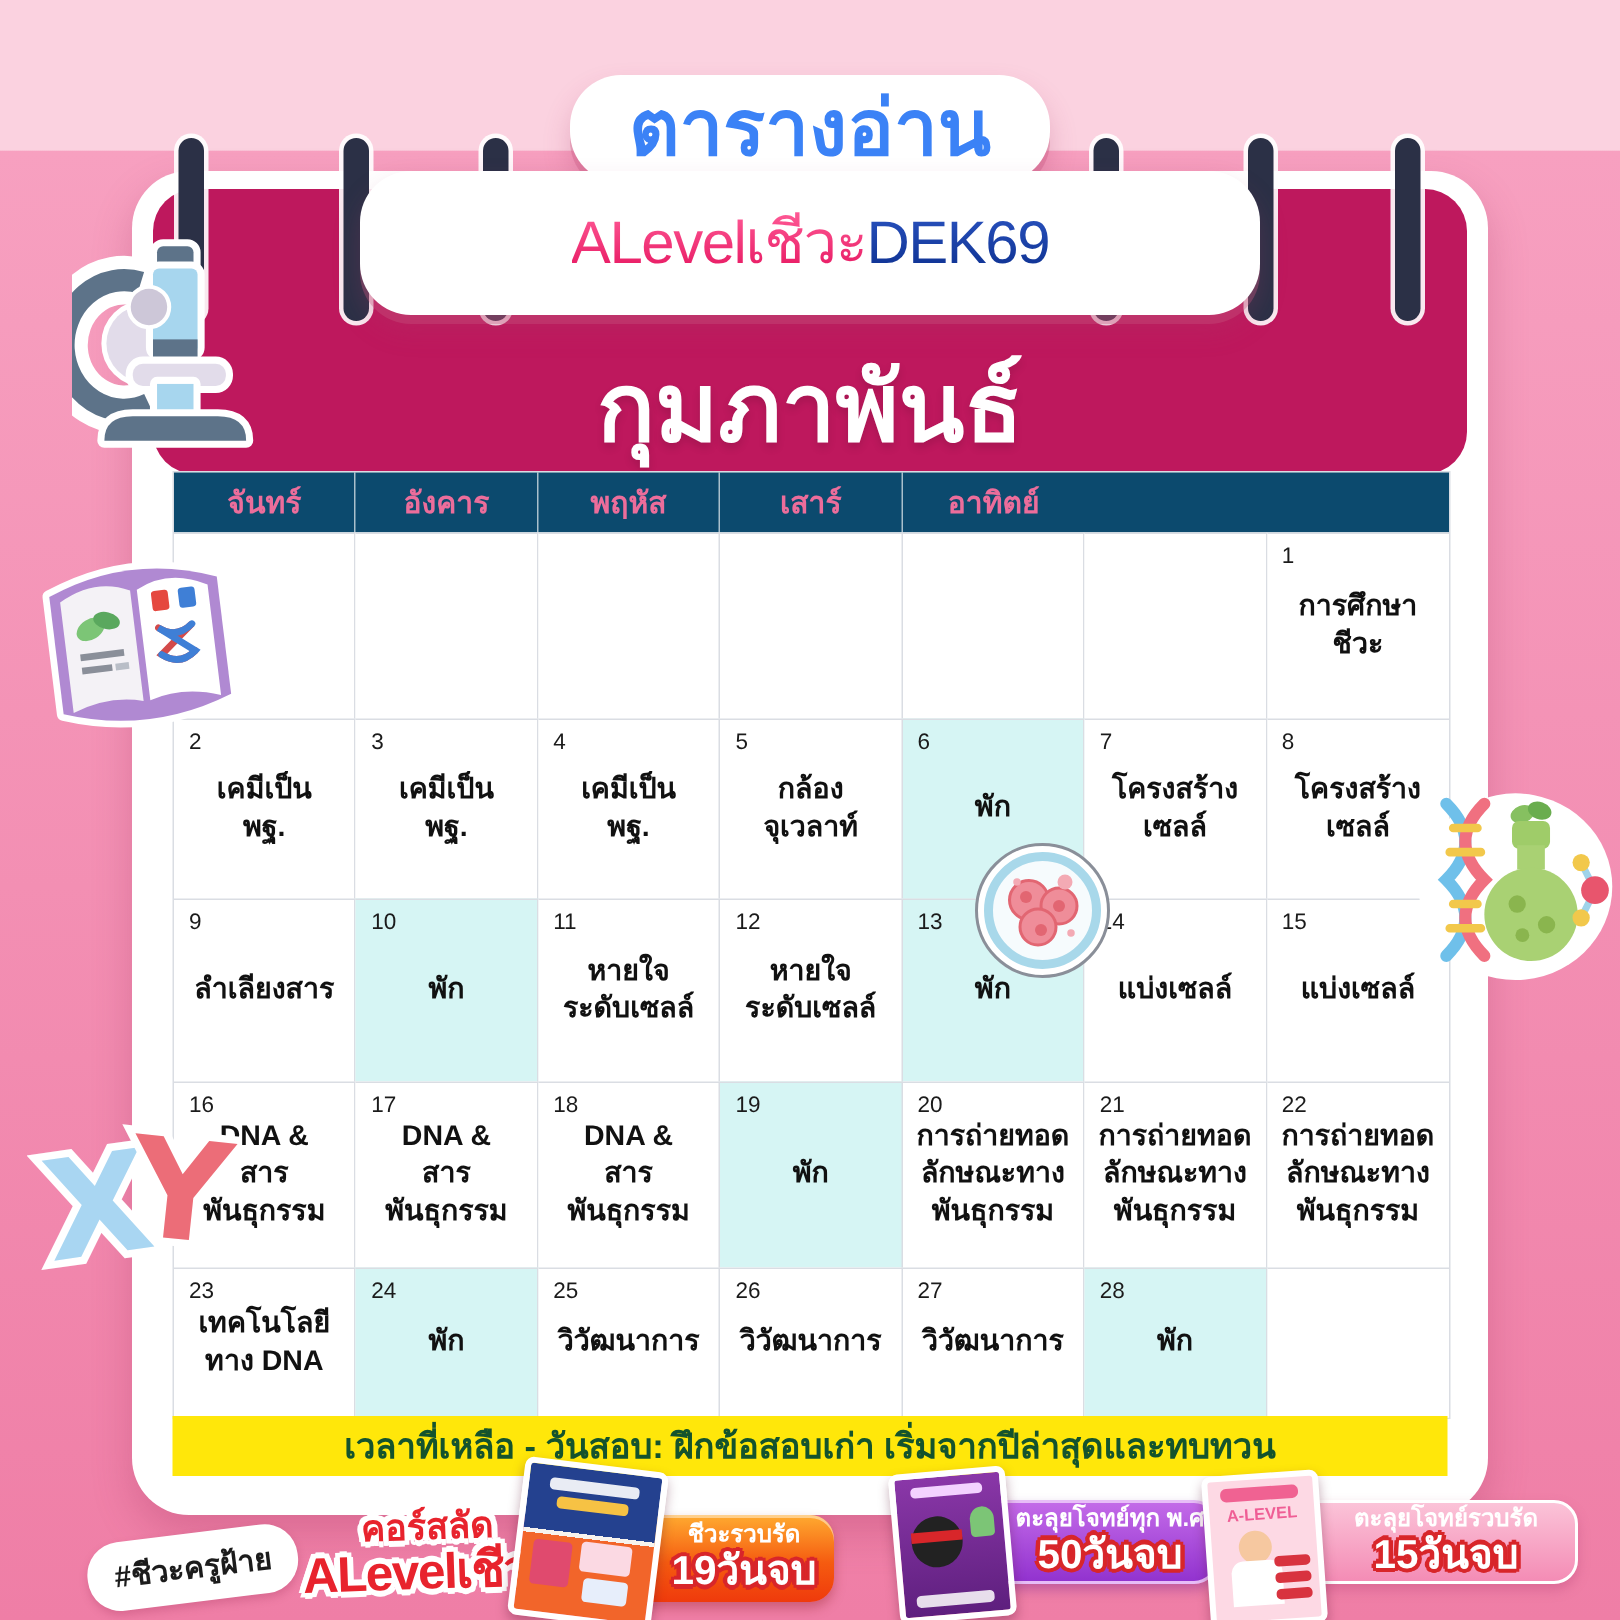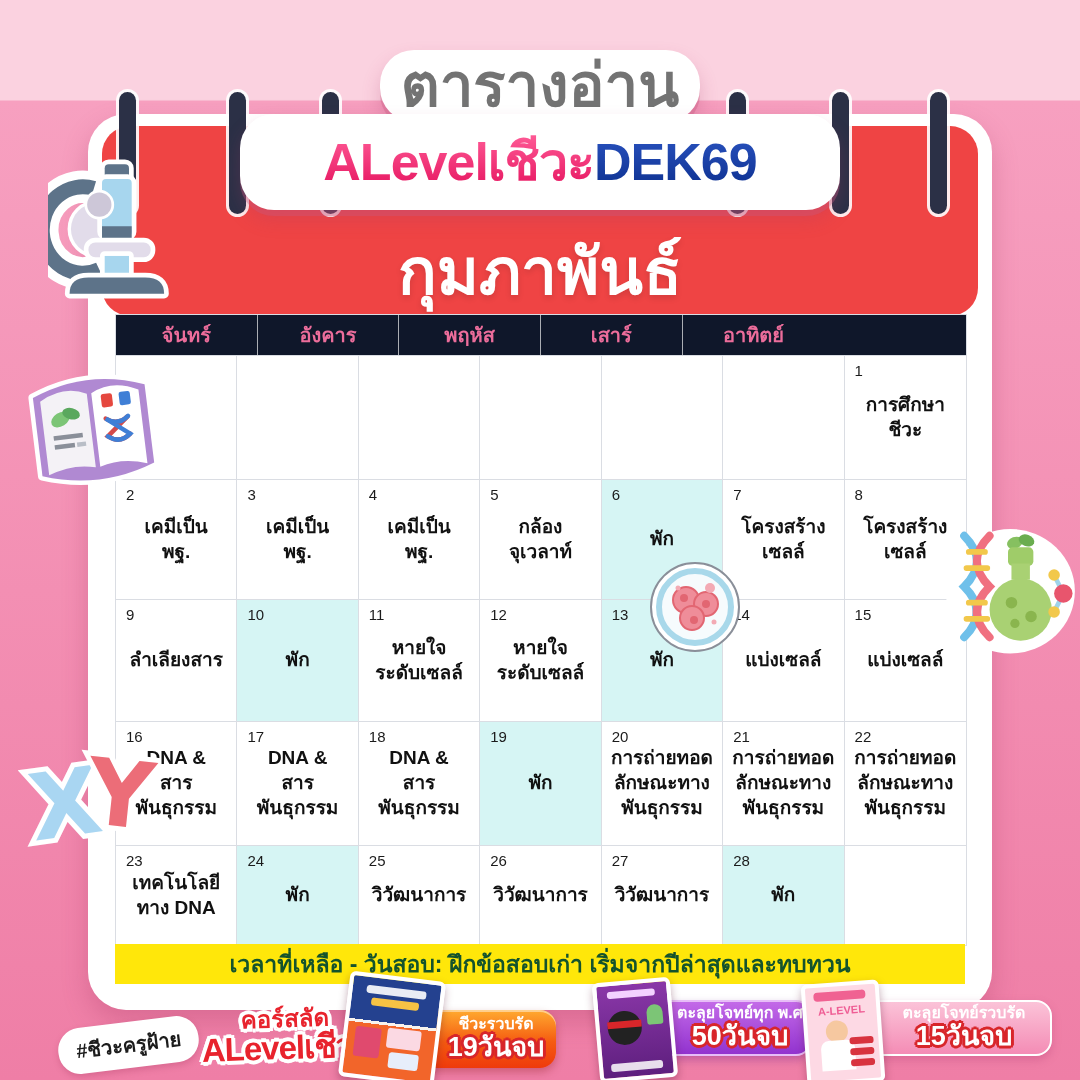--- a/index.html
+++ b/index.html
@@ -11,32 +11,32 @@
     border-radius:0 0 45px 45px;z-index:6;display:flex;align-items:flex-start;justify-content:center;}
   
   .pin{position:absolute;top:92px;width:17px;height:122px;background:#2b3046;border-radius:10px;
     box-shadow:0 0 0 3px rgba(255,255,255,.9);z-index:3;}
   
   .bubble{position:absolute;left:50%;transform:translateX(-50%);background:#fff;border-radius:34px;
     box-shadow:0 6px 0 rgba(201,90,130,.35),0 10px 18px rgba(170,60,105,.25);z-index:4;
     display:flex;align-items:center;justify-content:center;}
   .bubble1{top:50px;width:320px;height:72px;}
   .bubble2{top:114px;width:600px;height:96px;}
-  .title-line1{font-size:60px;font-weight:800;color:#737373;line-height:1;}
-  .title-line2{font-size:52px;font-weight:700;line-height:1;letter-spacing:-1px;}
+  .title-line1{font-size:52px;font-weight:800;color:#3b82f6;line-height:1;}
+  .title-line2{font-size:40px;font-weight:400;line-height:1;letter-spacing:-1px;}
   .grad-pink{background:linear-gradient(180deg,#ff5c97,#e5135e);-webkit-background-clip:text;background-clip:text;color:transparent;}
   .grad-blue{background:linear-gradient(180deg,#2a53c0,#0c2f8e);-webkit-background-clip:text;background-clip:text;color:transparent;}
   
   .card{position:absolute;left:88px;top:114px;width:904px;height:896px;background:#fff;border-radius:38px;
     box-shadow:0 12px 26px rgba(160,50,95,.28);z-index:1;}
   .card-header{position:absolute;left:14px;top:12px;right:14px;height:184px;border-radius:28px;
-    background:#ef4444;display:flex;align-items:flex-end;justify-content:center;padding-bottom:6px;}
+    background:#be185d;display:flex;align-items:flex-end;justify-content:center;padding-bottom:6px;}
   .month{color:#fff;font-size:64px;font-weight:800;line-height:1.15;text-shadow:0 3px 6px rgba(0,0,0,.12);}
   .cal{position:absolute;left:115px;top:314px;width:850px;z-index:2;border:1px solid #dadde3;background:#fff;}
-  .cal-hrow{display:grid;grid-template-columns:repeat(6,1fr);height:40px;background:#0f172a;}
+  .cal-hrow{display:grid;grid-template-columns:repeat(7,1fr);height:40px;background:#0c4a6e;}
   .hcell{display:flex;align-items:center;justify-content:center;color:#ec6d9b;font-weight:700;font-size:20px;
     border-right:1px solid rgba(255,255,255,.65);}
   .hcell:last-child{border-right:none;}
   .cal-body{display:grid;grid-template-columns:repeat(7,1fr);grid-template-rows:124px 120px 122px 124px 100px;}
   .cell{position:relative;border-right:1px solid #dadde3;border-top:1px solid #dadde3;background:#fff;}
   .cell:nth-child(7n){border-right:none;}
   .cell.rest{background:#d6f5f4;}
   .num{position:absolute;top:6px;left:10px;font-size:15px;color:#1b1b1b;}
   .subject{position:absolute;inset:0;display:flex;align-items:center;justify-content:center;text-align:center;
     font-weight:700;font-size:19px;line-height:1.3;white-space:pre-line;color:#111;}

